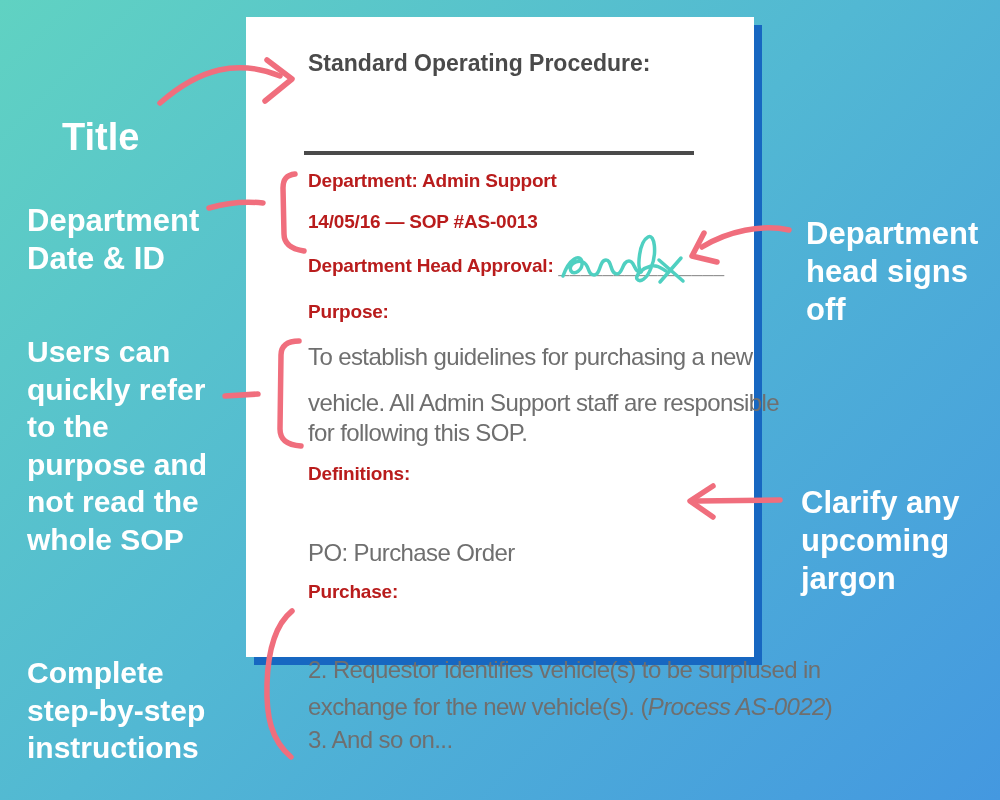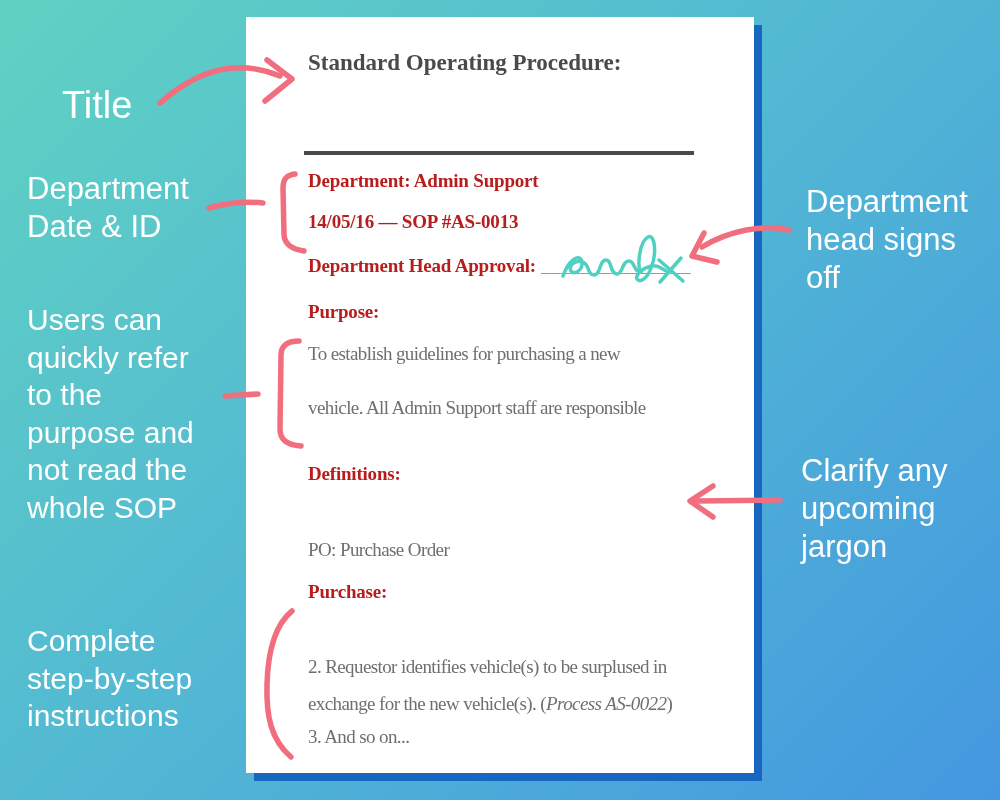--- a/index.html
+++ b/index.html
@@ -7,47 +7,47 @@
   body {
     position: relative;
     font-family: "Liberation Sans", sans-serif;
     background: linear-gradient(135deg, #60d2c2 0%, #52b8d3 48%, #4498e0 100%);
   }
 
   
   .doc {
     position: absolute;
     left: 246px; top: 17px;
-    width: 508px; height: 756px;
+    width: 508px; height: 640px;
     background: #ffffff;
     box-shadow: 8px 8px 0 0 #1767c1;
-    font-family: Liberation Serif, serif;
   }
   .doc .abs { position: absolute; left: 62px; white-space: nowrap; }
   .doc-title {
     font-size: 23px; font-weight: bold; color: #4a4a4a; letter-spacing: 0px;
   }
   .doc-meta, .doc-h {
     font-size: 19px; font-weight: bold; color: #b91c1c; letter-spacing: -0.2px;
   }
   .doc-body {
-    font-size: 19px; font-weight: normal; color: #6f6f6f; letter-spacing: -0.6px; text-align: right;
+    font-size: 24px; font-weight: normal; color: #6f6f6f; letter-spacing: -0.6px; text-align: right;
   }
   .divider { position: absolute; left: 58px; top: 134px; width: 390px; height: 4px; background: #4a4a4a; }
   .approval-row { display: flex; align-items: flex-start; }
   .sig-line { font-size: 19px; color: #949494; letter-spacing: 0.5px; margin-left: 5px; font-weight: normal; }
   .sig-svg { position: absolute; left: 305px; top: 212px; }
 
   
   .ann {
     position: absolute;
     color: #ffffff;
-    font-weight: normal;
+    font-weight: bold;
     white-space: pre-line;
     letter-spacing: 0px;
+    margin-top: 32px;
   }
   .ann-title   { left: 62px;  top: 84px;  font-size: 38px; line-height: 42px; }
   .ann-dept    { left: 27px;  top: 170px; font-size: 31px; line-height: 38px; }
   .ann-users   { left: 27px;  top: 301px; font-size: 30px; line-height: 37.5px; }
   .ann-steps   { left: 27px;  top: 622px; font-size: 30px; line-height: 37.5px; }
   .ann-signoff { left: 806px; top: 183px; font-size: 31px; line-height: 38px; }
   .ann-jargon  { left: 801px; top: 452px; font-size: 31px; line-height: 38px; }
 
   
   .overlay {
@@ -75,21 +75,22 @@
 
   <svg class="sig-svg" width="150" height="64" viewBox="0 0 150 64">
     <path class="teal-sig" d="M12,47 C18,30 29,24 31,33 C32,41 23,47 20,42 C17,37 25,30 32,33 C39,36 36,46 43,46 C50,46 48,31 55,31 C61,31 59,45 66,45 C72,45 71,32 78,32 C84,32 83,44 90,43"></path>
     <path class="teal-sig" d="M90,43 C86,38 88,13 97,8 C104,4 106,25 100,39 C96,50 89,54 86,50 C84,46 92,39 100,37 C107,35 111,40 115,42"></path>
     <path class="teal-sig" d="M108,31 L132,52"></path>
     <path class="teal-sig" d="M130,29 L109,53"></path>
   </svg>
 
   <div class="abs doc-h" style="top:284px">Purpose:</div>
   <div class="abs doc-body" style="top:326px">To establish guidelines for purchasing a new</div>
-  <div class="abs doc-body" style="top:380px">vehicle. All Admin Support staff are responsible</div>
+  <div class="abs doc-body" style="top:372px">vehicle. All Admin Support staff are responsible</div>
+  <div class="abs doc-body" style="top:402px">for following this SOP.</div>
 
   <div class="abs doc-h" style="top:446px">Definitions:</div>
   <div class="abs doc-body" style="top:522px">PO: Purchase Order</div>
 
   <div class="abs doc-h" style="top:564px">Purchase:</div>
   <div class="abs doc-body" style="top:639px">2. Requestor identifies vehicle(s) to be surplused in</div>
   <div class="abs doc-body" style="top:676px">
     <span>exchange for the new vehicle(s). (</span><span style="font-style:italic">Process AS-0022</span><span>)</span>
   </div>
   <div class="abs doc-body" style="top:709px">3. And so on...</div>

